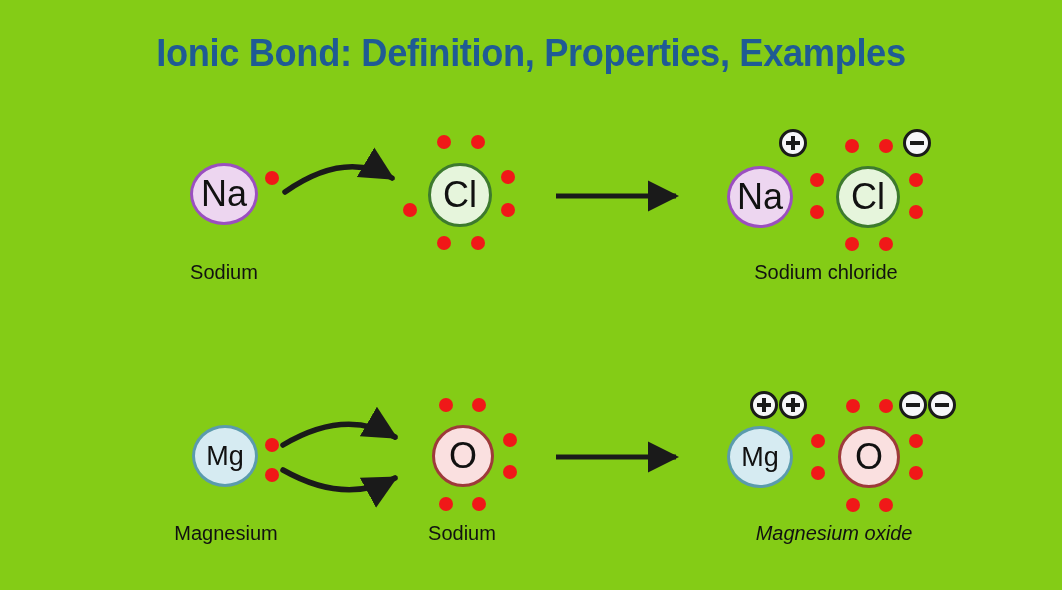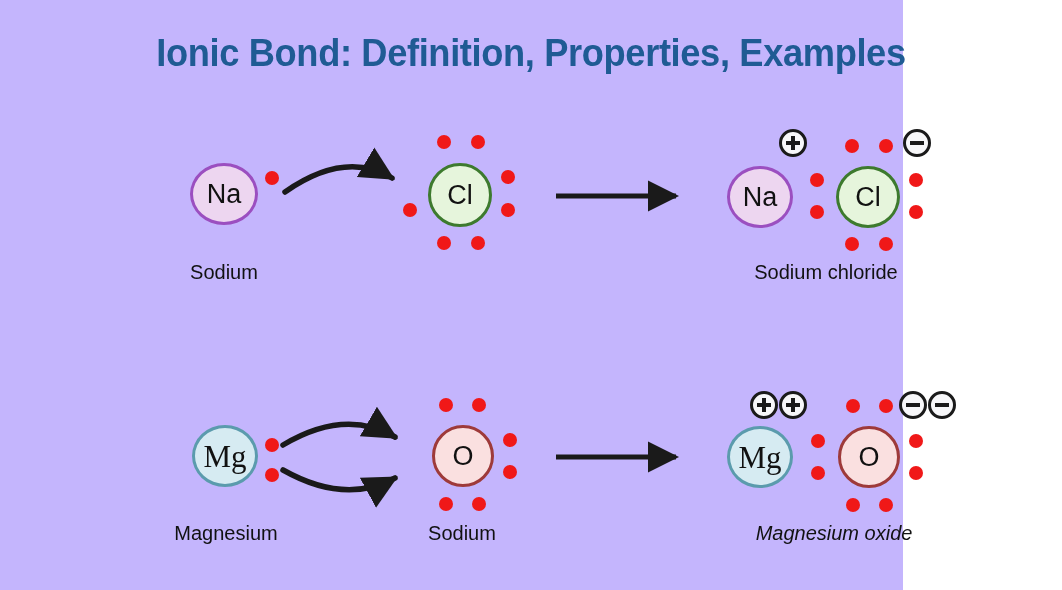--- a/index.html
+++ b/index.html
@@ -9,23 +9,23 @@
   }
   body {
     width: 1062px;
     height: 590px;
     font-family: "Liberation Sans", sans-serif;
     overflow: hidden;
     position: relative;
   }
   #page {
     position: relative;
-    width: 903px;
+    width: 1062px;
     height: 590px;
-    background: #c4b5fd;
+    background: #84cc16;
   }
   #title {
     position: absolute;
     left: 0;
     top: 31px;
     width: 1062px;
     text-align: center;
     font-family: "Liberation Sans Narrow", "Liberation Sans", sans-serif;
     font-weight: bold;
     font-size: 39px;
@@ -41,25 +41,25 @@
     top: 0;
   }
   .atom {
     position: absolute;
     border-radius: 50%;
     box-sizing: border-box;
     display: flex;
     align-items: center;
     justify-content: center;
     font-family: "Liberation Sans", sans-serif;
-    font-size: 27px;
+    font-size: 36px;
     color: #111111;
     line-height: 1;
   }
-  .atom.small-label { font-size: 31px; font-family: Liberation Serif, serif; }
+  .atom.small-label { font-size: 27px; }
   .electron {
     position: absolute;
     width: 14px;
     height: 14px;
     border-radius: 50%;
     background: #F01818;
   }
   .charge {
     position: absolute;
     width: 28px;

